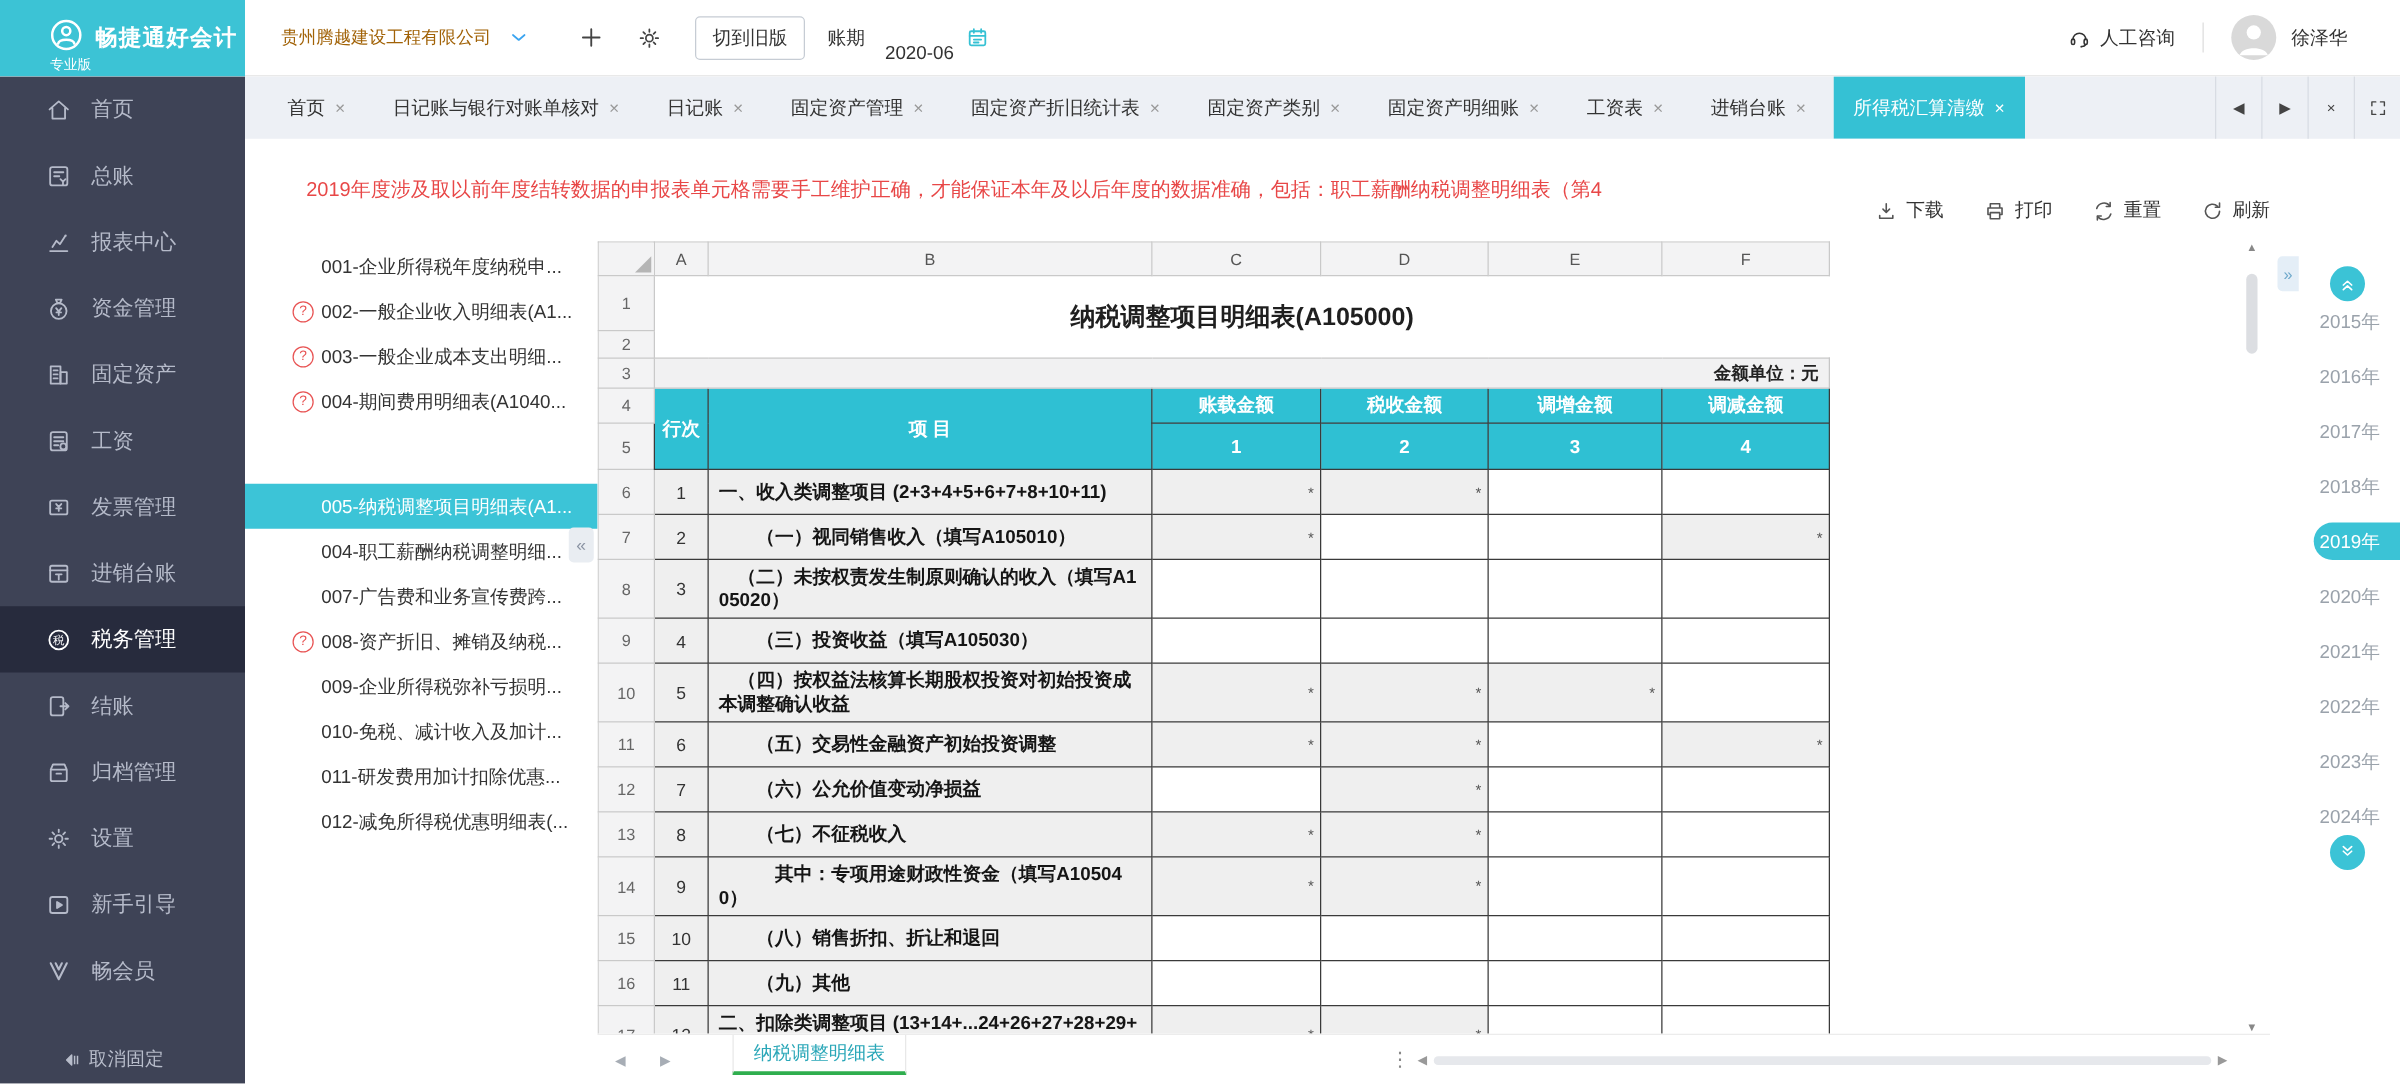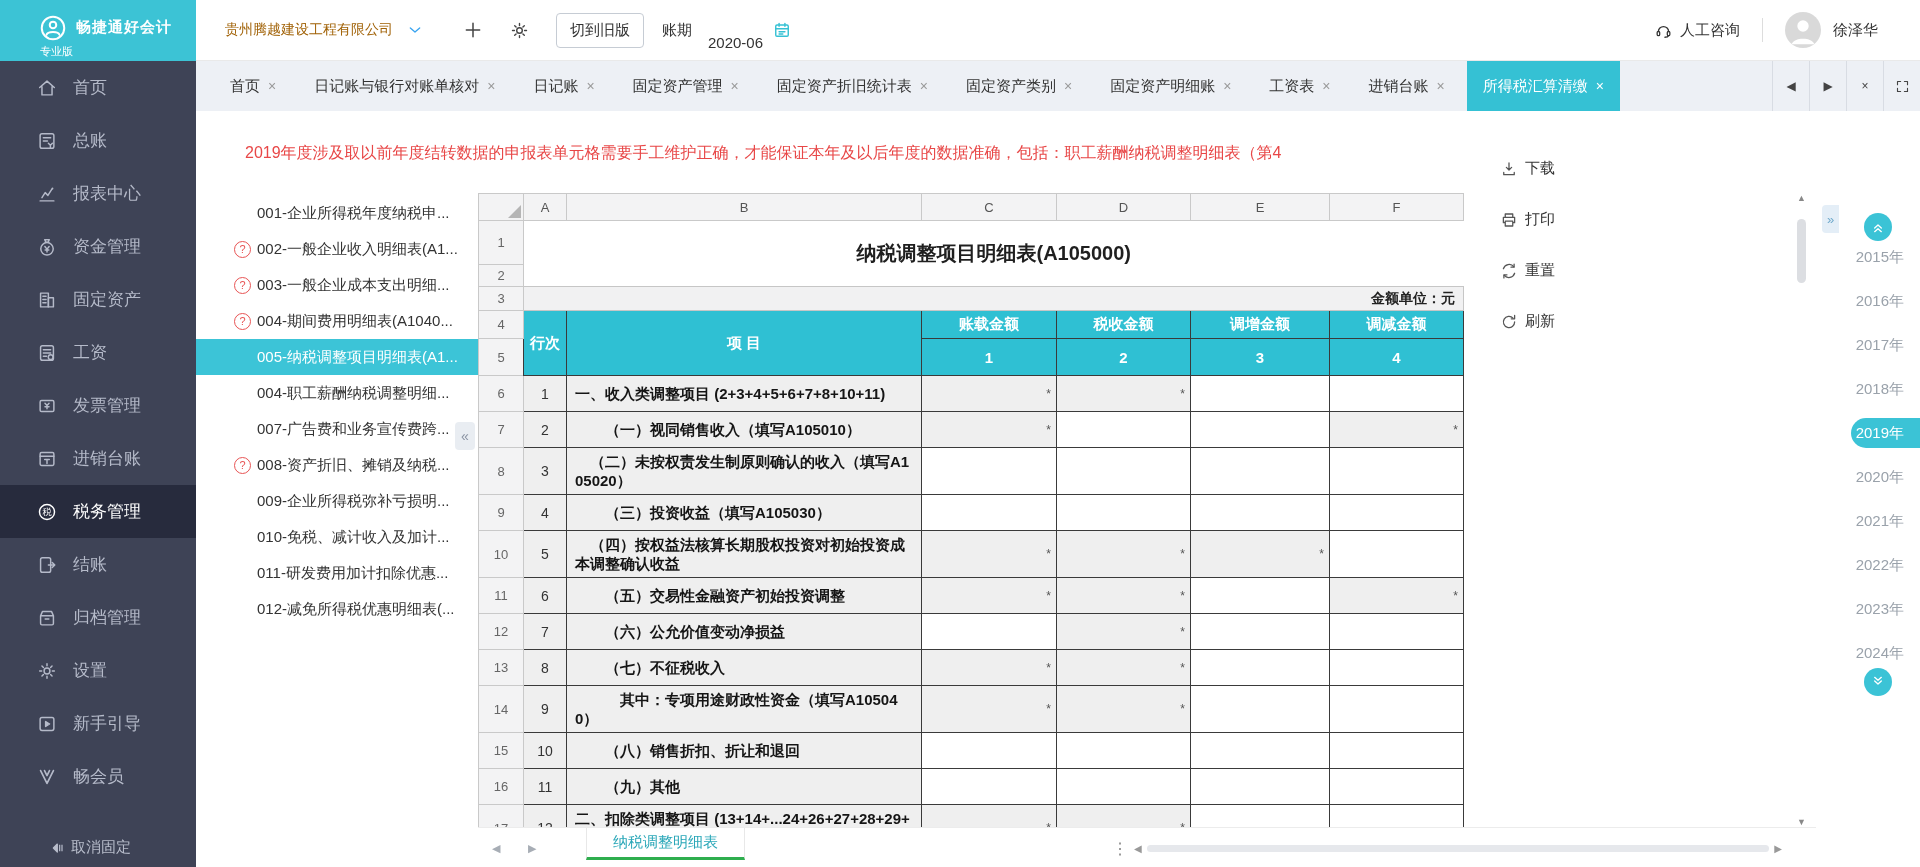--- a/index.html
+++ b/index.html
@@ -6,21 +6,21 @@
   html,body { background:#fff; }
   .app { position:relative; width:1920px; height:867px; overflow:hidden;
          font-family:"Liberation Sans", sans-serif; color:#333; background:#fff; }
   .svgi { display:block; }
 
   
   .topbar { position:absolute; left:0; top:0; width:1920px; height:61px; background:#fff;
             border-bottom:1px solid #e9e9e9; display:flex; align-items:center; z-index:5; }
   .logo { width:196px; height:61px; background:#3cc3d5; position:relative; flex:0 0 auto; }
   .logo-icon { position:absolute; left:38px; top:13px; color:#fff; }
-  .logo-title { position:absolute; left:76px; top:18px; color:#fff; font-size:15px; font-weight:bold; letter-spacing:1px; }
+  .logo-title { position:absolute; left:76px; top:18px; color:#fff; font-size:18px; font-weight:bold; letter-spacing:1px; }
   .logo-sub { position:absolute; left:40px; top:44px; color:#fff; font-size:11px; }
   .company { margin-left:29px; font-size:14px; color:#a16207; }
   .chev { margin-left:14px; color:#3aa4f0; }
   .tb-plus { margin-left:40px; color:#444; }
   .tb-gear { margin-left:26px; color:#444; }
   .switch-old { margin-left:26px; border:1px solid #c6ccd4; border-radius:4px; background:#fff;
                 padding:7px 13px; font-size:15px; color:#333; cursor:pointer; }
   .period-label { margin-left:18px; font-size:15px; color:#333; }
   .period-value { margin-left:16px; font-size:15px; color:#333;margin-top:25px; }
   .tb-cal { margin-left:9px; color:#35c1d4; }
@@ -50,34 +50,34 @@
   .side-item .s-ico { width:22px; height:22px; margin-right:15px; color:#b5bac9; }
   .side-item .s-label { font-size:17px; }
   .side-item.active { background:#272b3d; color:#fff; }
   .side-item.active .s-ico { color:#fff; }
   .unpin { position:absolute; left:50px; bottom:10px; display:flex; align-items:center; gap:5px;
            color:#b8bdcb; font-size:15px; cursor:pointer; }
 
   
   .content { position:absolute; left:196px; top:111px; right:0; bottom:0; background:#fff; }
   .warning { position:absolute; left:49px; top:30px; width:1290px; color:#e84747; font-size:16px; line-height:23px; }
-  .toolbar { position:absolute; left:1304px; top:48px; display:flex; gap:32px;flex-direction:column; }
+  .toolbar { position:absolute; left:1304px; top:48px; display:flex; gap:32px; }
   .tool { display:flex; align-items:center; gap:7px; cursor:pointer; }
   .tool .t-ico { color:#555; }
   .tool .t-label { font-size:15px; color:#333; }
 
   
   .listpanel { position:absolute; left:0; top:84px; width:282px; bottom:0; background:#fff; }
   .rl-item { height:36px; display:flex; align-items:center; cursor:pointer; padding-right:10px; }
   .qmark { width:17px; height:17px; border:1.5px solid #e85454; color:#e85454; border-radius:50%;
            font-size:11px; display:flex; align-items:center; justify-content:center;
            margin-left:38px; margin-right:6px; flex:0 0 auto; visibility:hidden; }
   .qmark.show { visibility:visible; }
   .rl-label { font-size:15px; color:#333; white-space:nowrap; overflow:hidden; text-overflow:ellipsis; }
-  .rl-item.active { background:#3cc4d7; }
+  .rl-item.active { background:#3cc4d7;margin-top:48px; }
   .rl-item.active .rl-label { color:#fff; }
   .collapse-handle { position:absolute; left:259px; top:311px; width:20px; height:28px; background:#e9edf2;
                      border-radius:4px; display:flex; align-items:center; justify-content:center;
                      color:#8a93a3; font-size:14px; cursor:pointer; z-index:3; }
 
   
   .sheetwrap { position:absolute; left:282px; top:82px; width:1000px; height:634px; overflow:hidden; }
   table.sheet { border-collapse:collapse; table-layout:fixed; width:985px; background:#fff; }
   td { vertical-align:middle; }
   .rn { background:#f3f3f4; border:1px solid #c9c9c9; text-align:center; font-size:13px; color:#666; }
@@ -117,21 +117,21 @@
   .year { height:44px; display:flex; align-items:center; justify-content:flex-end; padding-right:16px;
           color:#9aa2ab; font-size:15px; cursor:pointer; }
   .year.active { background:#3bc3d6; color:#fff; height:30px; margin:7px 0 7px 14px;
                  border-radius:15px 0 0 15px; }
 
   
   .sheetbar { position:absolute; left:282px; top:716px; width:1338px; height:40px; background:#fff;
               border-top:1px solid #ececec; z-index:2; }
   .sb-prev { position:absolute; left:14px; top:0; height:40px; display:flex; align-items:center; color:#a7adb5; font-size:11px; cursor:pointer; }
   .sb-next { position:absolute; left:50px; top:0; height:40px; display:flex; align-items:center; color:#a7adb5; font-size:11px; cursor:pointer; }
-  .sb-tab { position:absolute; left:108px; top:0; height:32px; padding:0 26px; display:flex; align-items:center;
+  .sb-tab { position:absolute; left:108px; top:0; height:32px; padding:0 16px; display:flex; align-items:center;
             border-left:1px solid #e8e8e8; border-right:1px solid #e8e8e8; border-bottom:3px solid #2fae4e;
             color:#2aa7b8; font-size:15px; background:#fff; cursor:pointer; }
   .sb-dots { position:absolute; left:634px; top:0; height:40px; display:flex; align-items:center; color:#888; font-size:16px; cursor:pointer; }
   .hscroll { position:absolute; left:656px; right:34px; top:0; height:40px; display:flex; align-items:center; gap:5px; }
   .hs-arrow { color:#999; font-size:10px; cursor:pointer; }
   .hs-track { flex:1; height:7px; background:#e6e8ec; border-radius:4px; cursor:pointer; }
 </style>
 </head>
 <body>
 

